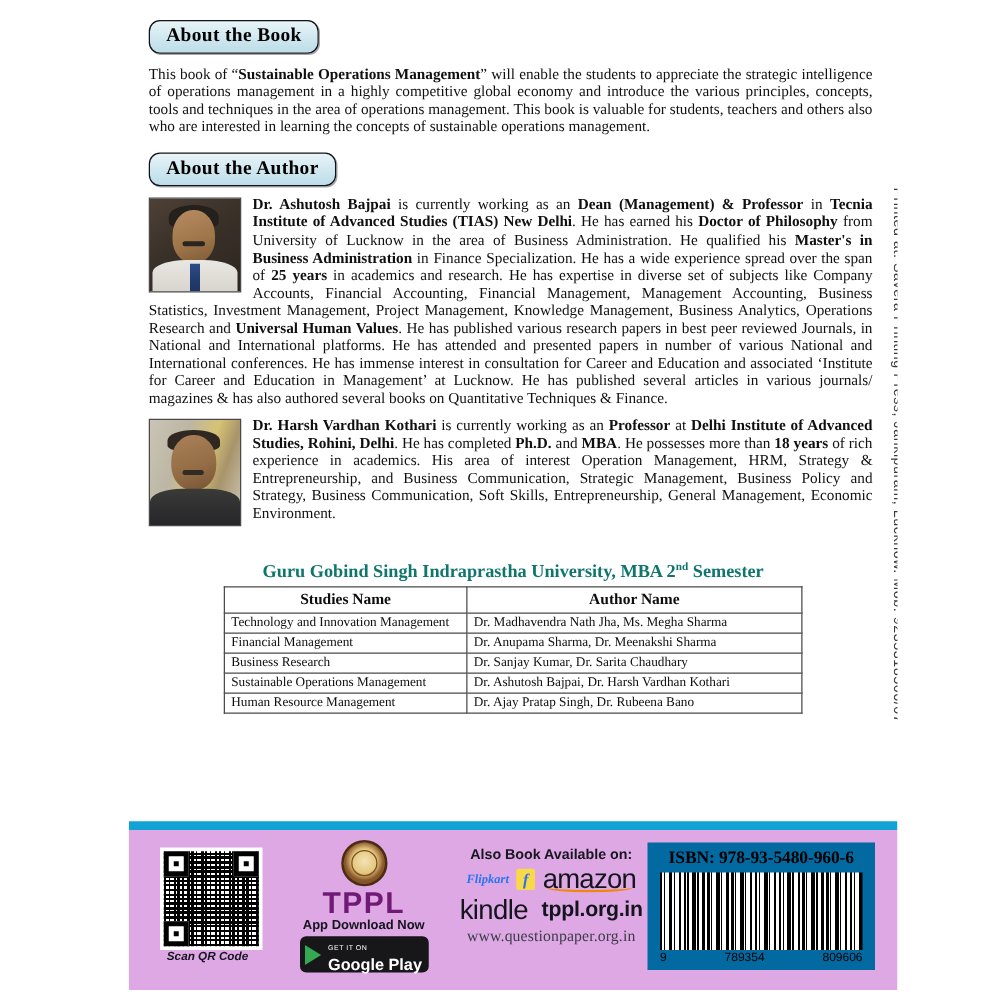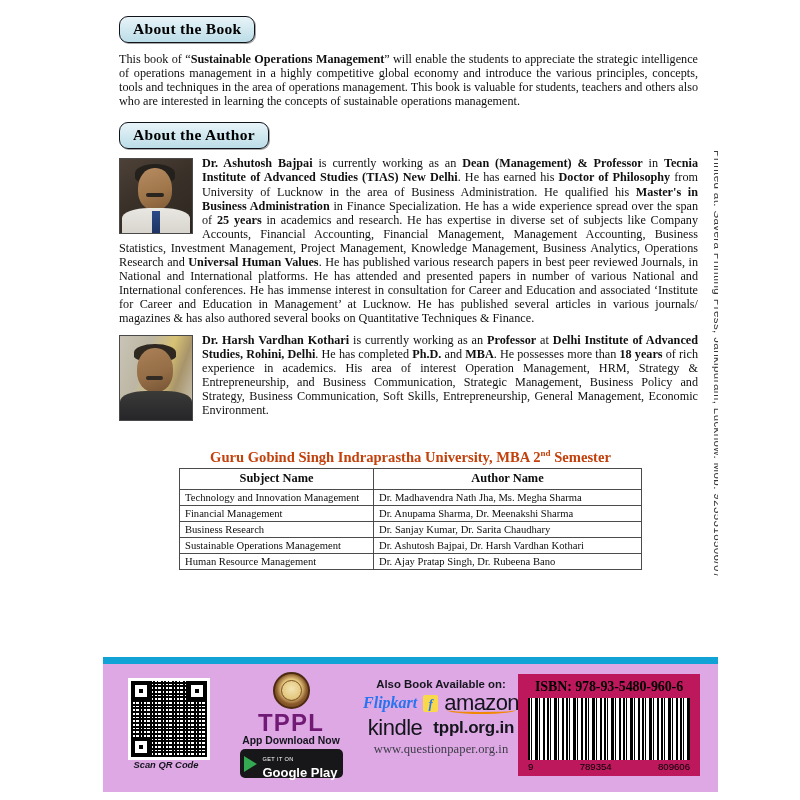--- a/index.html
+++ b/index.html
@@ -120,21 +120,21 @@
     font-size:11.5px;
     color:#3a3a3a;
     white-space:nowrap;
     writing-mode:vertical-rl;
     letter-spacing:.4px;
   }
 
   
   .tbl-wrap{ margin-top:26px; text-align:center; }
   .tbl-title{
-    font-size:14.6px;font-weight:bold;color:#c2410c;
+    font-size:14.6px;font-weight:bold;color:#0f766e;
     margin:0 0 3px 0;
   }
   .tbl-title sup{font-size:9px;vertical-align:super;}
   table.subjects{
     border-collapse:collapse;
     margin:0 auto;
     width:463px;
     background:#fff;
   }
   table.subjects th,
@@ -216,38 +216,38 @@
   .gplay .t1{font-family:"Liberation Sans",sans-serif;font-size:5.6px;color:#fff;letter-spacing:.4px;}
   .gplay .t2{font-family:"Liberation Sans",sans-serif;font-size:13px;color:#fff;font-weight:bold;}
 
   .avail{
     position:absolute;left:248px;top:14px;width:180px;text-align:center;
   }
   .avail-title{
     font-family:"Liberation Sans",sans-serif;font-size:11.4px;font-weight:bold;color:#16161e;
   }
   .avail-row{display:flex;align-items:center;justify-content:center;gap:6px;margin-top:3px;}
-  .flipkart{font-family:"Liberation Serif",serif;font-style:italic;font-weight:bold;font-size:16px;color:#2874f0;}
+  .flipkart{font-family:"Liberation Serif",serif;font-style:italic;font-weight:bold;font-size:10px;color:#2874f0;}
   .fk-badge{
     width:15px;height:17px;background:#f9d949;border-radius:2px;position:relative;
     font-family:"Liberation Serif",serif;font-style:italic;font-weight:bold;font-size:13px;color:#2874f0;
     line-height:17px;text-align:center;
   }
   .amazon{font-family:"Liberation Sans",sans-serif;font-size:22px;color:#14141c;letter-spacing:-0.6px;line-height:20px;position:relative;}
   .amazon:after{
     content:"";position:absolute;left:3px;right:3px;bottom:-1px;height:6px;
     border-bottom:2.4px solid #f08804;border-radius:0 0 50% 50%;
   }
   .avail-row2{display:flex;align-items:center;justify-content:center;gap:11px;margin-top:2px;}
   .kindle{font-family:"Liberation Sans",sans-serif;font-size:22px;color:#14141c;letter-spacing:-0.5px;}
   .tpplorg{font-family:"Liberation Sans",sans-serif;font-size:17px;font-weight:bold;color:#14141c;letter-spacing:-0.2px;}
   .qpaper{font-family:Liberation Serif, serif;font-size:12.6px;color:#3c3c46;margin-top:1px;letter-spacing:.1px;}
 
   .isbn-box{
-    position:absolute;right:18px;top:10px;width:170px;background:#be185d;padding:5px 6px 4px;
+    position:absolute;right:18px;top:10px;width:170px;background:#0369a1;padding:5px 6px 4px;
   }
   .isbn-text{
     text-align:center;font-family:"Liberation Serif",serif;font-weight:bold;font-size:14px;color:#000;
     letter-spacing:-0.1px;
   }
   .barcode{
     height:62px;margin:3px 4px 0;
     background-image:repeating-linear-gradient(90deg,
       #000 0 2px,#fff 2px 3px,#000 3px 4px,#fff 4px 7px,#000 7px 10px,#fff 10px 11px,
       #000 11px 12px,#fff 12px 15px,#000 15px 17px,#fff 17px 19px);
@@ -294,21 +294,21 @@
     </div>
     <p class="bodytext"><b>Dr. Harsh Vardhan Kothari</b> is currently working as an <b>Professor</b> at <b>Delhi Institute of Advanced Studies, Rohini, Delhi</b>. He has completed <b>Ph.D.</b> and <b>MBA</b>. He possesses more than <b>18 years</b> of rich experience in academics. His area of interest Operation Management, HRM, Strategy &amp;  Entrepreneurship, and Business Communication, Strategic Management, Business Policy and Strategy, Business Communication, Soft Skills, Entrepreneurship, General Management, Economic Environment.</p>
     <div class="clear"></div>
   </div>
 
   <div class="tbl-wrap">
     <div class="tbl-title"><span>Guru Gobind Singh Indraprastha University, MBA 2</span><sup>nd</sup><span> Semester</span></div>
     <table class="subjects">
       <thead>
         <tr>
-          <th>Subject Name</th>
+          <th>Studies Name</th>
           <th>Author Name</th>
         </tr>
       </thead>
       <tbody id="subject-rows">
           <tr>
             <td class="c0">Technology and Innovation Management</td>
             <td>Dr. Madhavendra Nath Jha, Ms. Megha Sharma</td>
           </tr>
           <tr>
             <td class="c0">Financial Management</td>

